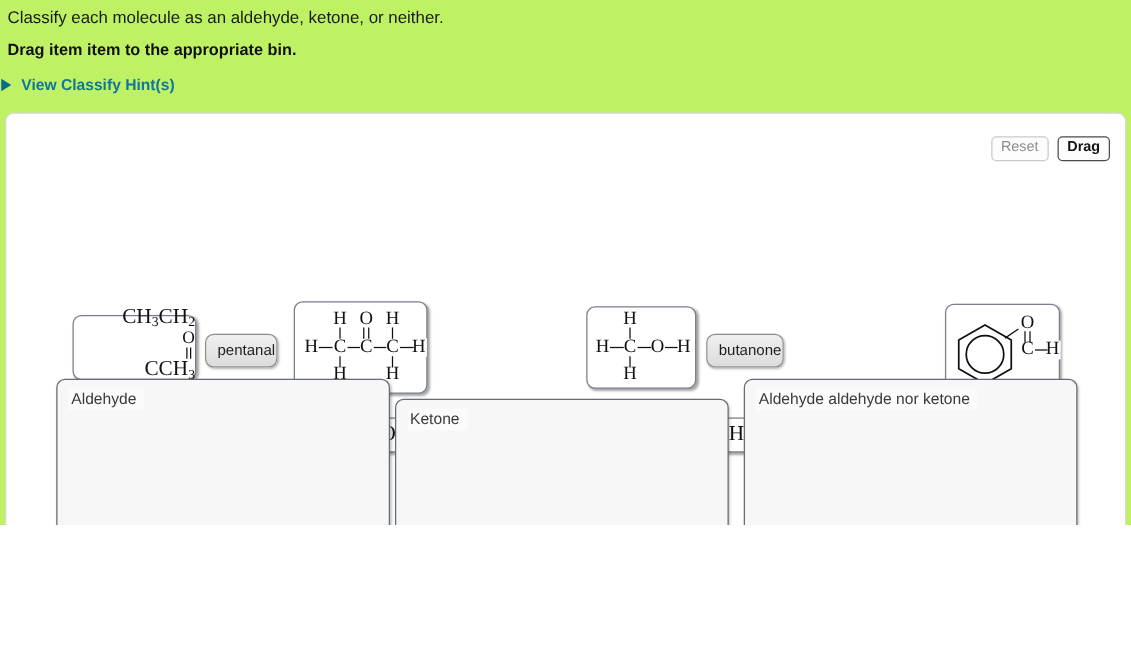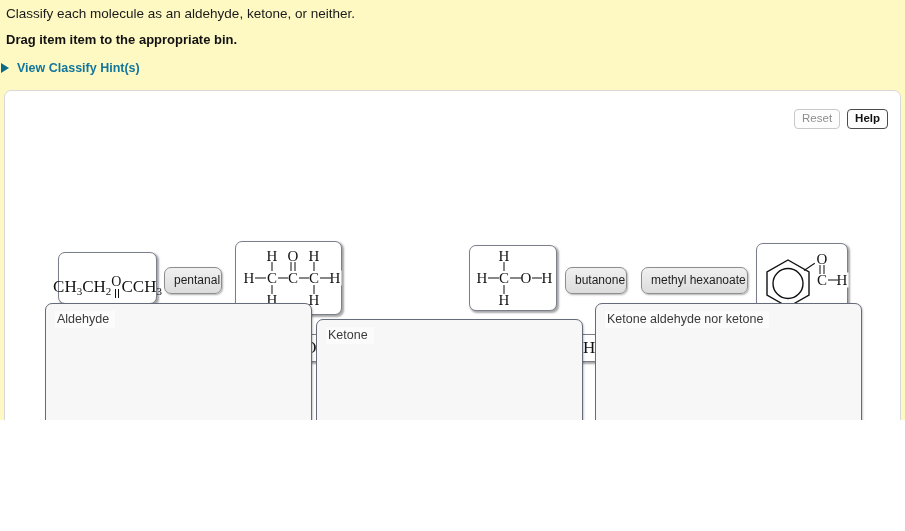--- a/index.html
+++ b/index.html
@@ -4,21 +4,21 @@
 <style>
   * { box-sizing: border-box; }
   html, body {
     margin: 0; padding: 0;
     background: #ffffff;
     font-family: "Liberation Sans", sans-serif;
   }
   #page {
     position: relative;
     width: 905px; height: 420px;
-    background: #fef9c3;
+    background: #bef264;
     overflow: hidden;
   }
 
   
   .prompt {
     position: absolute; left: 6px; top: 6px;
     font-size: 13.5px; color: #1a1a1a; line-height: 16px;
     white-space: nowrap;
   }
   .instruction {
@@ -182,25 +182,25 @@
 
   <div class="hint-row">
     <span class="hint-tri"></span>
     <span class="hint-text">View Classify Hint(s)</span>
   </div>
 
   <div class="panel">
 
     <div class="topbtns">
       <div class="btn btn-reset">Reset</div>
-      <div class="btn btn-help">Help</div>
+      <div class="btn btn-help">Drag</div>
     </div>
 
     <div class="tile card" style="left:53px; top:161px; width:99px; height:52px;">
-      <div style="display:flex; align-items:flex-end; justify-content:center; width:100%; height:100%; padding-bottom:6px;">
+      <div style="display:flex; align-items:flex-end; justify-content:center; width:100%; height:100%; padding-bottom:6px;flex-direction:column;">
         <span class="formula"><span>CH</span><sub>3</sub><span>CH</span><sub>2</sub></span>
         <span class="carbonyl-stack" style="margin:0 0 -1px 0;">
           <span class="co-o">O</span>
           <span class="co-bond"></span>
         </span>
         <span class="formula"><span>CCH</span><sub>3</sub></span>
       </div>
     </div>
 
     <div class="tile chip" style="left:159px; top:176px;">pentanal</div>
@@ -241,21 +241,20 @@
         <span class="bond-h" style="left:18px; top:33px; width:11px;"></span>
         <span class="bond-h" style="left:40px; top:33px; width:11px;"></span>
         <span class="bond-h" style="left:62px; top:33px; width:10px;"></span>
         <span class="bond-v" style="left:34px; top:17px; height:9px;"></span>
         <span class="bond-v" style="left:34px; top:40px; height:9px;"></span>
       </div>
     </div>
 
     <div class="tile chip" style="left:560px; top:176px;">butanone</div>
 
-    <div class="tile chip" style="left:636px; top:176px;">methyl hexanoate</div>
 
     <div class="tile card" style="left:751px; top:152px; width:92px; height:74px;">
       <div class="lewis" style="width:92px; height:74px;">
         <svg class="benzene" style="left:5px; top:14px;" width="52" height="52" viewBox="0 0 52 52">
           <polygon points="26,3 47,15 47,38 26,50 5,38 5,15" fill="none" stroke="#111" stroke-width="1.4"></polygon>
           <circle cx="26" cy="26.5" r="15" fill="none" stroke="#111" stroke-width="1.4"></circle>
         </svg>
         <span class="bond-h" style="left:47px; top:27px; width:13px; transform:rotate(-34deg); transform-origin:left center;"></span>
         <span class="at" style="left:65px; top:37px;">C</span>
         <span class="at" style="left:65px; top:16px;">O</span>
@@ -294,17 +293,17 @@
 
     <div class="bin" style="left:40px; top:212px; width:267px; height:212px;">
       <span class="bin-label">Aldehyde</span>
     </div>
 
     <div class="bin" style="left:311px; top:228px; width:267px; height:212px;">
       <span class="bin-label">Ketone</span>
     </div>
 
     <div class="bin" style="left:590px; top:212px; width:267px; height:212px;">
-      <span class="bin-label">Ketone aldehyde nor ketone</span>
+      <span class="bin-label">Aldehyde aldehyde nor ketone</span>
     </div>
 
   </div>
 </div>
 
 </body></html>

